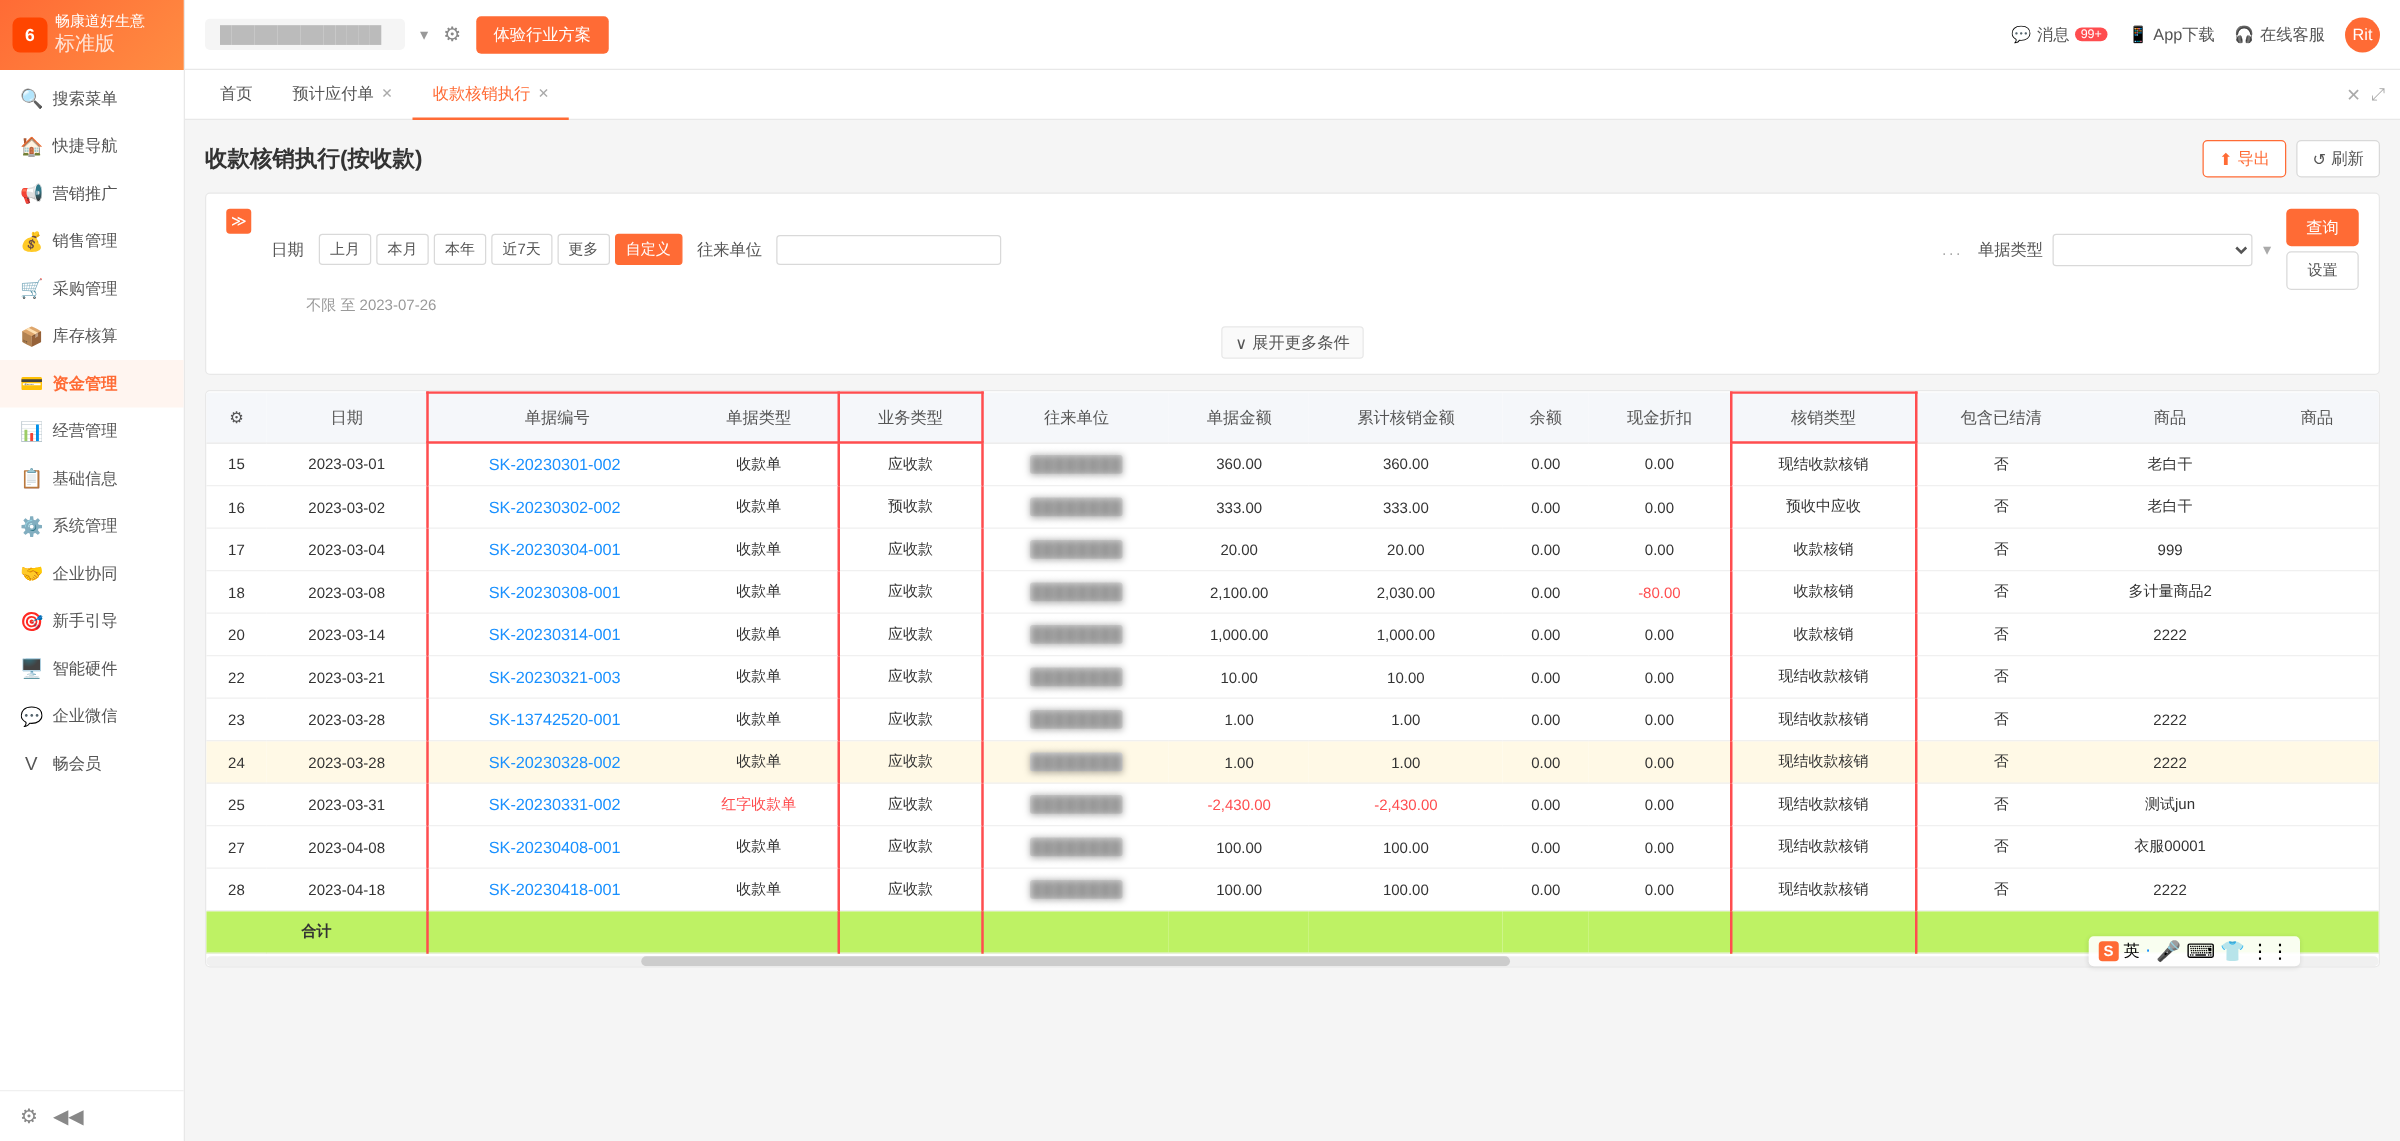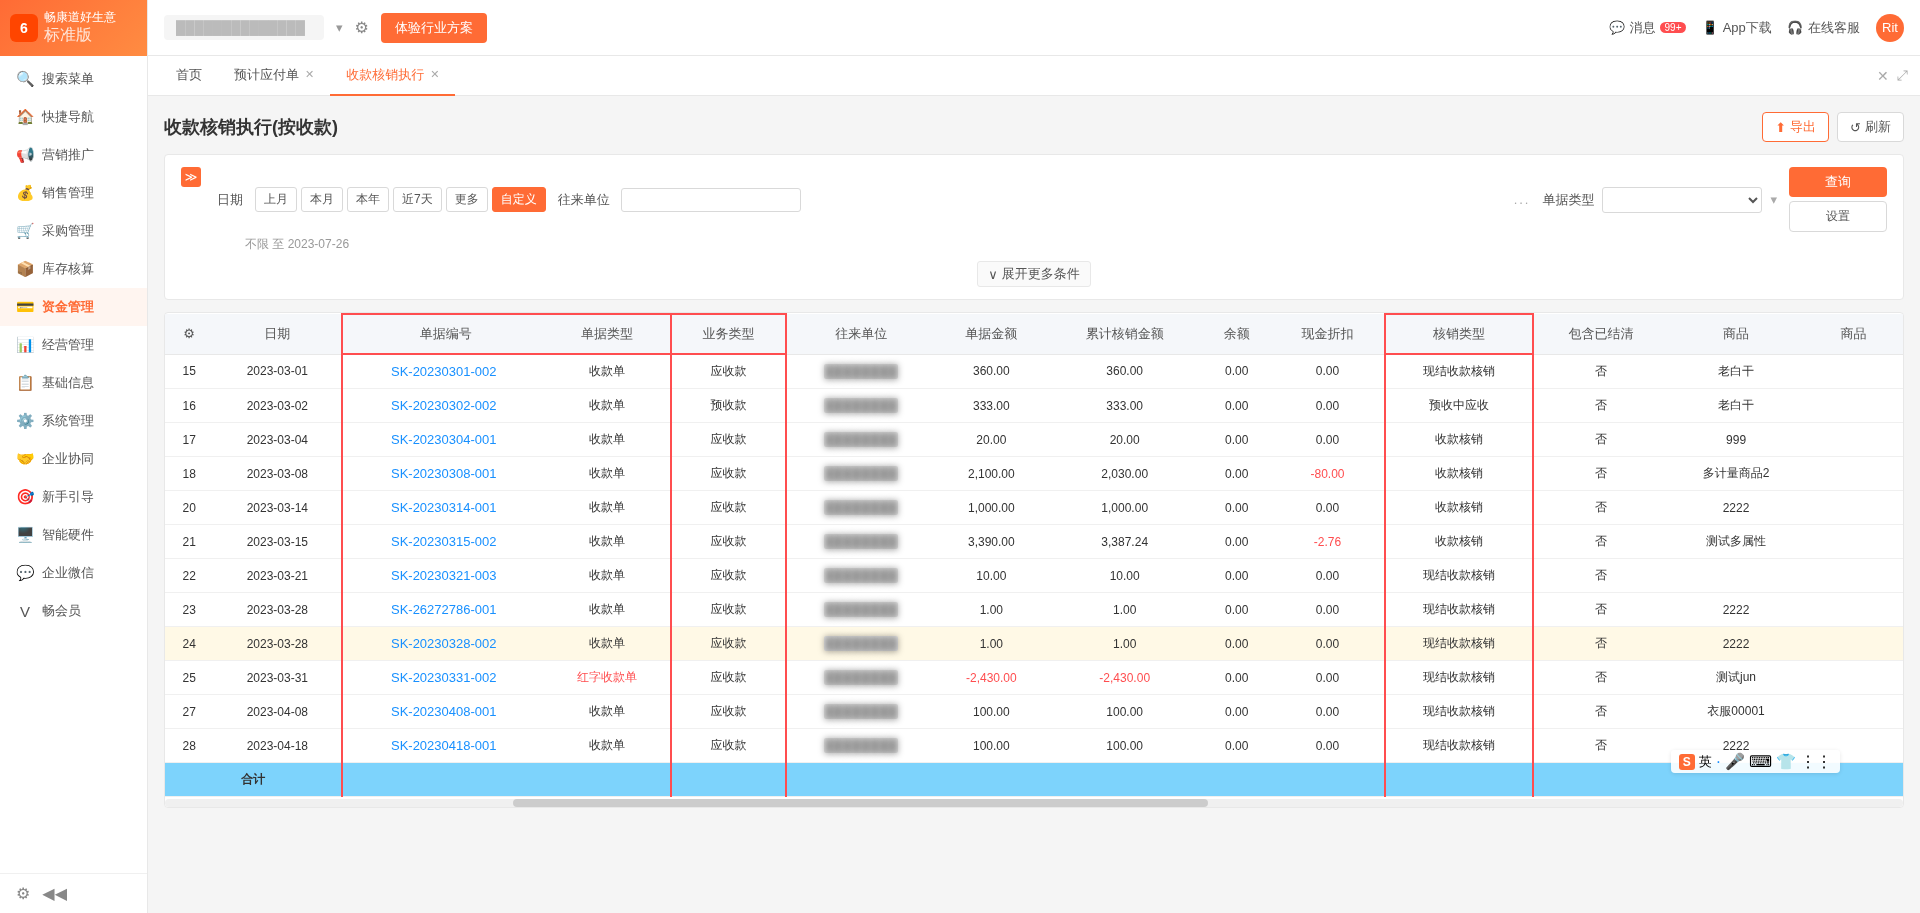--- a/index.html
+++ b/index.html
@@ -118,21 +118,21 @@
       border: 1px solid #d9d9d9; border-radius: 3px;
       padding: 4px 10px; font-size: 12px; color: #999;
       min-width: 180px;
     }
     .filter-select {
       border: 1px solid #d9d9d9; border-radius: 3px;
       padding: 4px 10px; font-size: 12px; color: #555;
       min-width: 160px; background: #fff;
     }
     .filter-dots { color: #aaa; letter-spacing: 2px; }
-    .btn-query { background: #ff6b35; color: #fff; border: none; border-radius: 4px; padding: 6px 36px; cursor: pointer; font-size: 13px; }
+    .btn-query { background: #ff6b35; color: #fff; border: none; border-radius: 4px; padding: 6px 16px; cursor: pointer; font-size: 13px; }
     .btn-settings { border: 1px solid #d9d9d9; color: #555; background: #fff; border-radius: 4px; padding: 6px 14px; cursor: pointer; font-size: 12px; }
     .expand-btn { display: flex; align-items: center; justify-content: center; gap: 4px; color: #555; cursor: pointer; font-size: 12px; border: 1px solid #e8e8e8; border-radius: 3px; padding: 3px 10px; background: #fafafa; }
     .toggle-btn {
       background: #ff6b35; color: #fff; border: none; border-radius: 3px;
       width: 20px; height: 20px; cursor: pointer; font-size: 12px;
       display: flex; align-items: center; justify-content: center;
     }
 
     
     .table-wrap { background: #fff; border-radius: 4px; border: 1px solid #e8e8e8; overflow: auto; }
@@ -144,21 +144,21 @@
       white-space: nowrap; font-size: 13px;
     }
     td {
       padding: 8px 8px; text-align: center; color: #333;
       border-bottom: 1px solid #f0f0f0; font-size: 12px;
       white-space: nowrap;
     }
     tr.highlighted td { background: #fff9e6; }
     .link { color: #1890ff; cursor: pointer; text-decoration: none; }
     .red { color: #ff4d4f; }
-    .total-row td { font-weight: bold; background: #7dd3fc; }
+    .total-row td { font-weight: bold; background: #bef264; }
     .blurred { color: transparent; text-shadow: 0 0 6px rgba(0,0,0,0.35); user-select: none; background: #e8e8e8; border-radius: 2px; display: inline-block; min-width: 60px; }
 
     .scrollbar-area { height: 8px; background: #f0f0f0; margin-top: 2px; border-radius: 4px; position: relative; }
     .scrollbar-thumb { position: absolute; left: 20%; width: 40%; height: 8px; background: #ccc; border-radius: 4px; cursor: pointer; }
 
     .watermark {
       position: fixed; right: 60px; bottom: 120px;
       display: flex; align-items: center; gap: 4px;
       background: rgba(255,255,255,0.9); border-radius: 4px;
       padding: 2px 8px; box-shadow: 0 1px 4px rgba(0,0,0,0.1);
@@ -445,55 +445,39 @@
       <td class="">1,000.00</td>
       <td class="">1,000.00</td>
       <td>0.00</td>
       <td class="">0.00</td>
       <td style="border-left:2px solid #ff4d4f; border-right:2px solid #ff4d4f;">收款核销</td>
       <td>否</td>
       <td>2222</td>
       <td style="min-width:60px;"></td>
     </tr>
             <tr>
-      <td>21</td>
-      <td>2023-03-15</td>
-      <td style="border-left:2px solid #ff4d4f;"><a class="link">SK-20230315-002</a></td>
-      <td style="border-right:2px solid #ff4d4f; ">收款单</td>
-      <td style="border-left:2px solid #ff4d4f; border-right:2px solid #ff4d4f;">应收款</td>
-      <td><span class="blurred">████████</span></td>
-      <td class="">3,390.00</td>
-      <td class="">3,387.24</td>
-      <td>0.00</td>
-      <td class="red">-2.76</td>
-      <td style="border-left:2px solid #ff4d4f; border-right:2px solid #ff4d4f;">收款核销</td>
-      <td>否</td>
-      <td>测试多属性</td>
-      <td style="min-width:60px;"></td>
-    </tr>
-            <tr>
       <td>22</td>
       <td>2023-03-21</td>
       <td style="border-left:2px solid #ff4d4f;"><a class="link">SK-20230321-003</a></td>
       <td style="border-right:2px solid #ff4d4f; ">收款单</td>
       <td style="border-left:2px solid #ff4d4f; border-right:2px solid #ff4d4f;">应收款</td>
       <td><span class="blurred">████████</span></td>
       <td class="">10.00</td>
       <td class="">10.00</td>
       <td>0.00</td>
       <td class="">0.00</td>
       <td style="border-left:2px solid #ff4d4f; border-right:2px solid #ff4d4f;">现结收款核销</td>
       <td>否</td>
       <td></td>
       <td style="min-width:60px;"></td>
     </tr>
             <tr>
       <td>23</td>
       <td>2023-03-28</td>
-      <td style="border-left:2px solid #ff4d4f;"><a class="link">SK-26272786-001</a></td>
+      <td style="border-left:2px solid #ff4d4f;"><a class="link">SK-13742520-001</a></td>
       <td style="border-right:2px solid #ff4d4f; ">收款单</td>
       <td style="border-left:2px solid #ff4d4f; border-right:2px solid #ff4d4f;">应收款</td>
       <td><span class="blurred">████████</span></td>
       <td class="">1.00</td>
       <td class="">1.00</td>
       <td>0.00</td>
       <td class="">0.00</td>
       <td style="border-left:2px solid #ff4d4f; border-right:2px solid #ff4d4f;">现结收款核销</td>
       <td>否</td>
       <td>2222</td>

